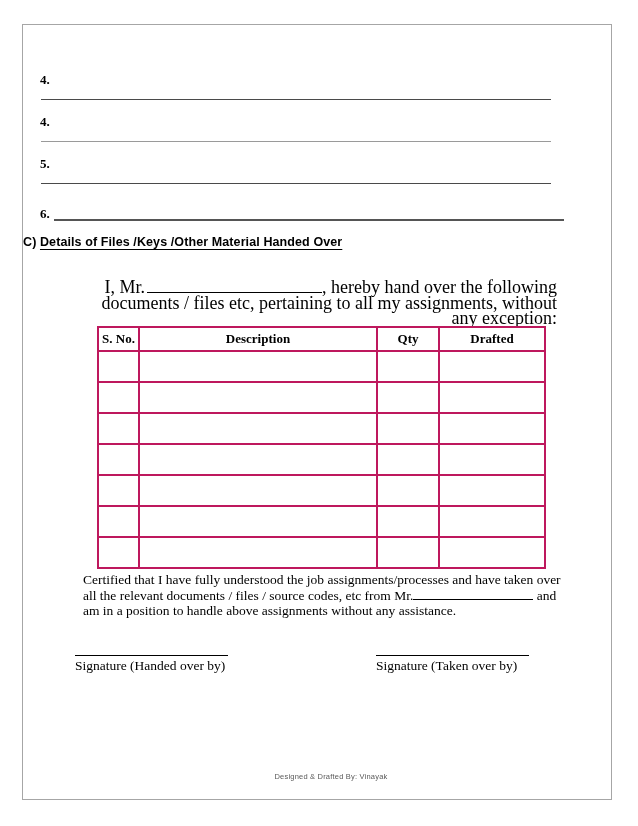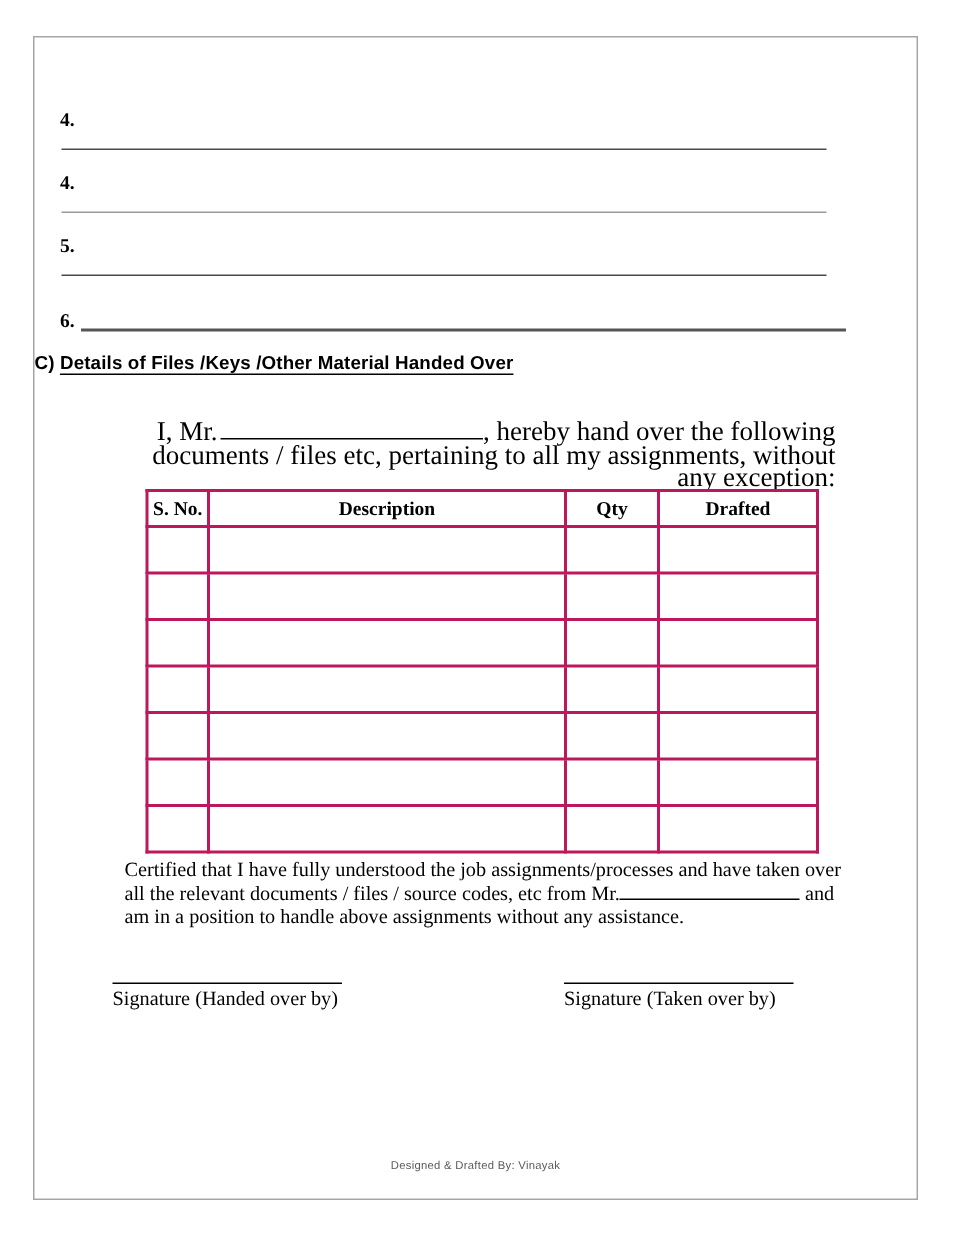--- a/index.html
+++ b/index.html
@@ -183,21 +183,21 @@
   }
   .sig-caption {
     font-size: 13.5px;
     line-height: 16px;
     white-space: nowrap;
   }
 
   
   .footer-credit {
     position: absolute;
-    left: 0;
+    left: 14px;
     top: 747px;
     width: 100%;
     text-align: center;
     font-family: "Liberation Sans", sans-serif;
     font-size: 7.5px;
     color: #5a5a5a;
     letter-spacing: 0.2px;
   }
 </style>
 </head>

